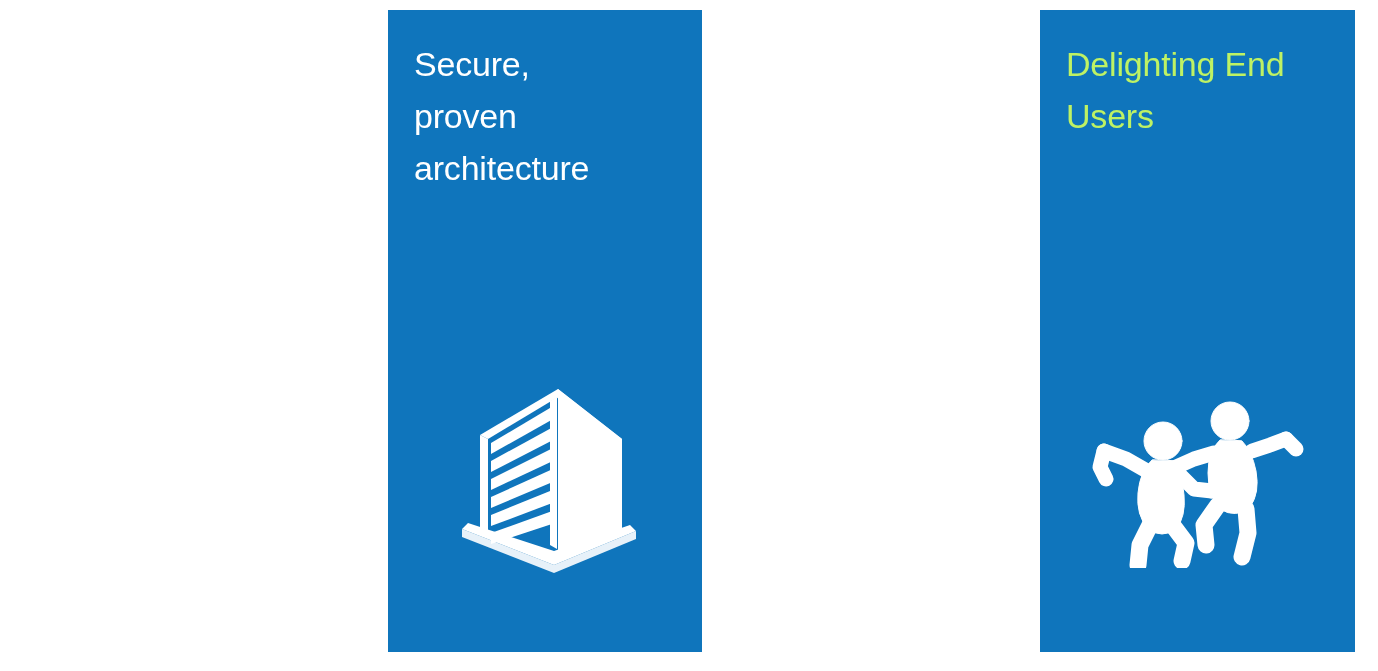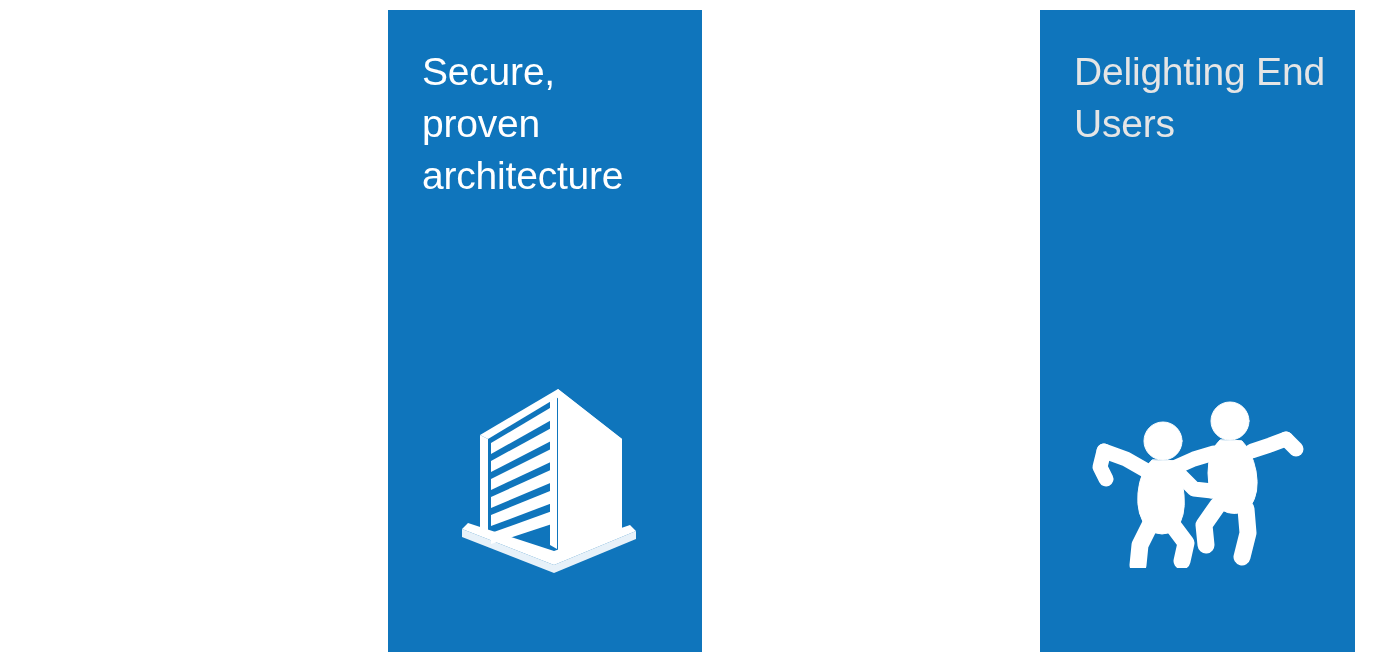--- a/index.html
+++ b/index.html
@@ -32,26 +32,26 @@
   #panel-0 { left: 388px; width: 314px; }
   #panel-1 { left: 714px; width: 315px; }
   #panel-2 { left: 1040px; width: 315px; }
 
   .panel-title {
     position: absolute;
     left: 26px;
     top: 28px;
     right: 10px;
     color: #ffffff;
-    font-size: 39px;
+    font-size: 34px;
     line-height: 52px;
     font-weight: 400;
     letter-spacing: -0.2px;
     white-space: pre-line;
-    margin: 8px;
+    margin: 0;
     font-family: "Liberation Sans", "DejaVu Sans", sans-serif;
   }
 
   .panel-icon {
     position: absolute;
     left: 0;
     right: 0;
     display: flex;
     align-items: center;
     justify-content: center;
@@ -94,21 +94,21 @@
           <path d="M18 150 L104 178 L180 152 L186 158 L104 192 L12 156 Z"></path>
           <path d="M12 156 L104 192 L104 200 L12 164 Z" opacity="0.9"></path>
           <path d="M104 192 L186 158 L186 166 L104 200 Z" opacity="0.9"></path>
         </g>
       </svg>
     </div>
   </div>
 
 
   <div class="panel" id="panel-2" style="background: rgb(15, 117, 188);">
-    <div class="panel-title" style="color: #e5e5e5;">Delighting End
+    <div class="panel-title" style="color: #bef264;">Delighting End
 Users</div>
     <div class="panel-icon" id="icon-2">
       <svg width="215" height="175" viewBox="0 0 215 175" aria-hidden="true">
         <g fill="#ffffff" stroke="#ffffff" stroke-linecap="round" stroke-linejoin="round">
 
           <circle cx="73" cy="48" r="19"></circle>
 
           <path d="M62 67 Q50 78 48 100 Q46 122 58 136 Q72 146 86 136 Q96 124 94 102 Q92 80 84 68 Z"></path>
 
           <path d="M57 78 L36 66 L14 58" stroke-width="15" fill="none"></path>

